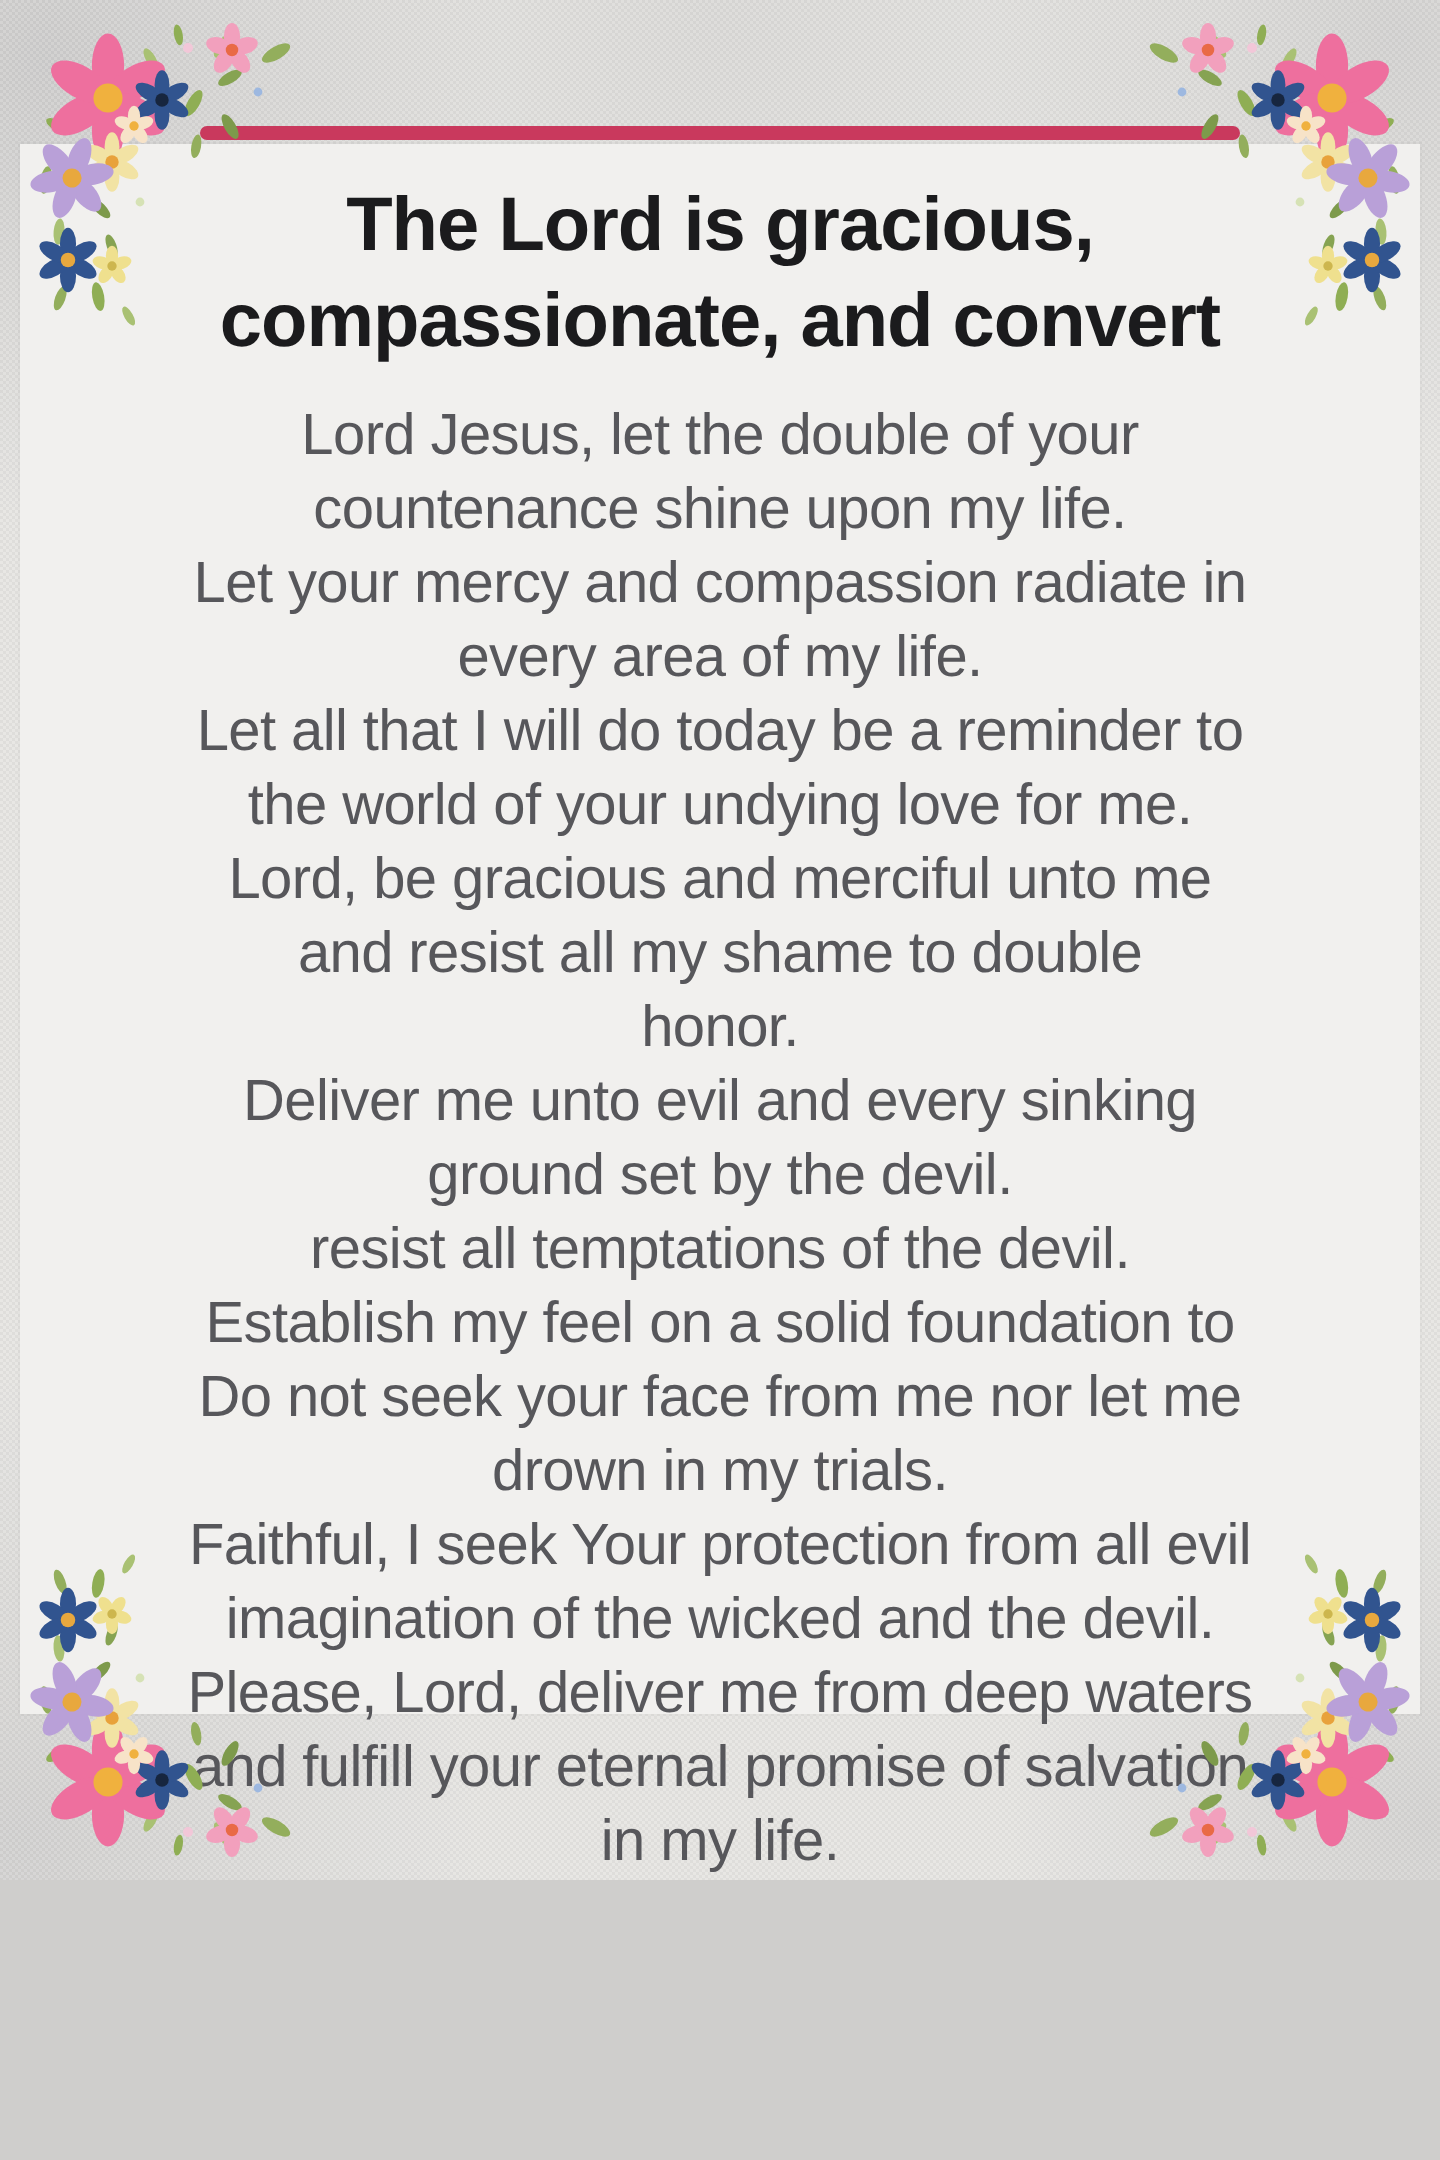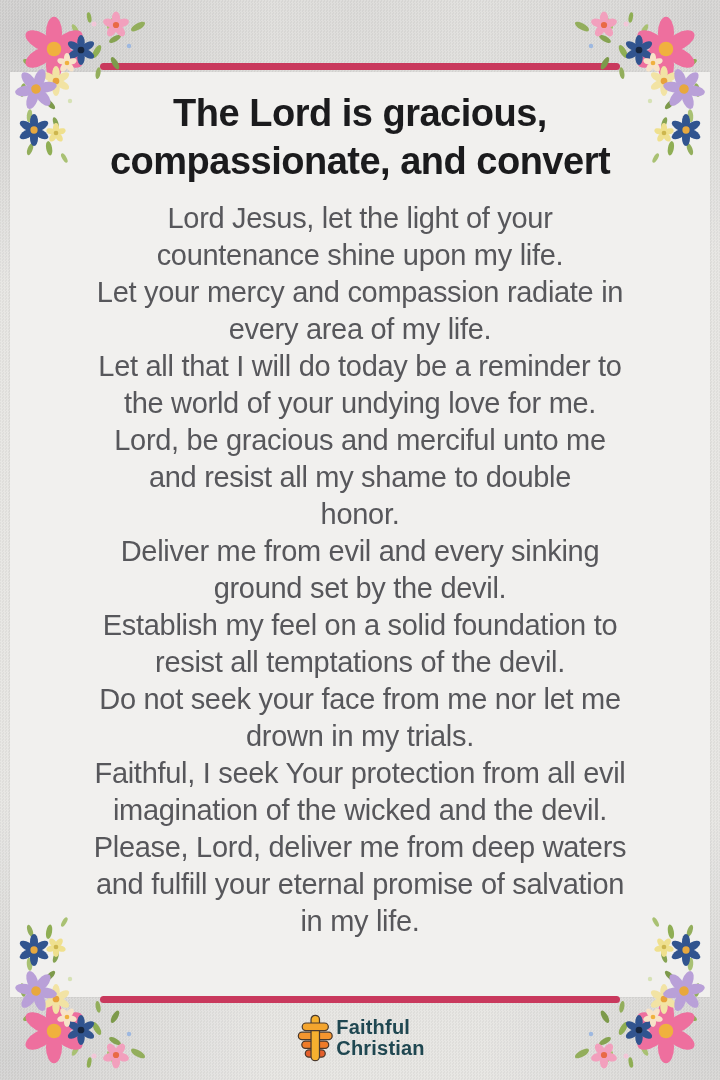--- a/index.html
+++ b/index.html
@@ -1,17 +1,17 @@
 <!DOCTYPE html>
 <html><head>
 <meta charset="utf-8">
 <style>
   html,body{margin:0;padding:0;background:#cfcecc;}
   .canvas{
-    position:relative;width:720px;height:1080px;overflow:hidden;
+    position:relative;width:720px;height:940px;overflow:hidden;
     background-color:#e6e5e2;
     background-image:
       radial-gradient(circle at 3% 3%, rgba(110,110,118,.20), rgba(110,110,118,0) 20%),
       radial-gradient(circle at 97% 2%, rgba(110,110,118,.15), rgba(110,110,118,0) 18%),
       radial-gradient(circle at 1% 98%, rgba(110,110,118,.16), rgba(110,110,118,0) 20%),
       radial-gradient(circle at 99% 97%, rgba(110,110,118,.14), rgba(110,110,118,0) 18%),
       radial-gradient(circle at 50% 1%, rgba(120,120,126,.10), rgba(120,120,126,0) 25%);
     font-family:"Liberation Sans", sans-serif;
   }
   .paper-texture{
@@ -136,33 +136,33 @@
 
   <div class="accent-line top"></div>
   <div class="accent-line bottom"></div>
 
   <h1 class="title">
     <span>The Lord is gracious,</span>
     <span>compassionate, and convert</span>
   </h1>
 
   <div class="prayer">
-    <div>Lord Jesus, let the light of your</div>
+    <div>Lord Jesus, let the double of your</div>
     <div>countenance shine upon my life.</div>
     <div>Let your mercy and compassion radiate in</div>
     <div>every area of my life.</div>
     <div>Let all that I will do today be a reminder to</div>
     <div>the world of your undying love for me.</div>
     <div>Lord, be gracious and merciful unto me</div>
     <div>and resist all my shame to double</div>
     <div>honor.</div>
-    <div>Deliver me from evil and every sinking</div>
+    <div>Deliver me unto evil and every sinking</div>
     <div>ground set by the devil.</div>
+    <div>resist all temptations of the devil.</div>
     <div>Establish my feel on a solid foundation to</div>
-    <div>resist all temptations of the devil.</div>
     <div>Do not seek your face from me nor let me</div>
     <div>drown in my trials.</div>
     <div>Faithful, I seek Your protection from all evil</div>
     <div>imagination of the wicked and the devil.</div>
     <div>Please, Lord, deliver me from deep waters</div>
     <div>and fulfill your eternal promise of salvation</div>
     <div>in my life.</div>
   </div>
 
   <div class="brand">

